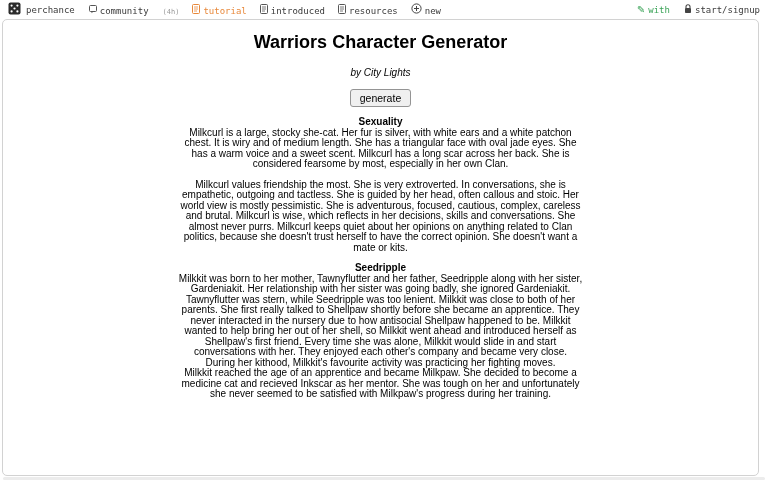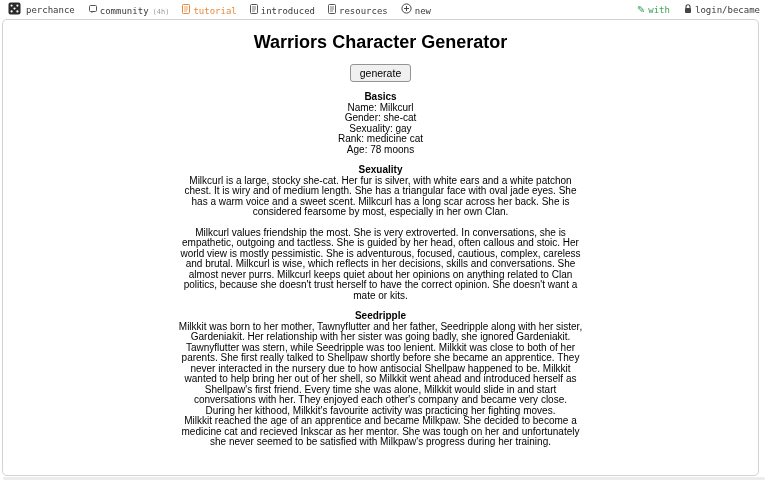--- a/index.html
+++ b/index.html
@@ -21,21 +21,21 @@
     padding: 0 8px;
     font-family: "DejaVu Sans Mono", monospace;
     font-size: 9px;
     color: #3a3a3a;
     background: #fff;
     white-space: nowrap;
   }
   .topbar a { text-decoration: none; color: #3a3a3a; cursor: pointer; }
   .brand { margin-left: 5px; margin-right: 14px; cursor: pointer; }
   .navlink { display: inline-flex; align-items: flex-end; margin-right: 13px; gap: 3px; }
-  .navlink .suffix { font-size: 7px; color: #9a9a9a; margin-left: 1px; }
+  .navlink .suffix { font-size: 7px; color: #9a9a9a; margin-left: 11px; }
   .navlink.orange, .navlink.orange a, .navlink.orange span { color: var(--accent-tutorial, #e8883a); }
   .spacer { flex: 1; }
   .rightlink { display: inline-flex; align-items: center; gap: 3px; margin-left: 14px; }
   .rightlink.green span { color: var(--accent-edit, #3aa357); }
   .pencil-glyph { color: var(--accent-edit, #3aa357); font-family: "DejaVu Sans", sans-serif; font-size: 10px; line-height: 1; }
   .icon-svg { display: inline-block; vertical-align: middle; }
 
   
   .frame {
     position: absolute;
@@ -170,40 +170,31 @@
     <span>with</span>
   </a>
 
   <a class="rightlink">
     <span class="icon-svg">
       <svg width="8" height="10" viewBox="0 0 8 10">
         <path d="M2 4 V2.8 a2 2 0 0 1 4 0 V4" fill="none" stroke="#444" stroke-width="1.1"></path>
         <rect x="1" y="4" width="6" height="5" rx="0.8" fill="#444"></rect>
       </svg>
     </span>
-    <span>login/became</span>
+    <span>start/signup</span>
   </a>
 </div>
 
 <div class="frame">
   <h1 class="page-title">Warriors Character Generator</h1>
+  <div class="byline">by City Lights</div>
   <div>
     <button class="generate-btn">generate</button>
   </div>
   <div class="sections">
-  <div class="section">
-    <div class="sec-heading">Basics</div>
-    <div class="sec-paras">
-          <div class="para">Name: Milkcurl</div>
-          <div class="para">Gender: she-cat</div>
-          <div class="para">Sexuality: gay</div>
-          <div class="para">Rank: medicine cat</div>
-          <div class="para">Age: 78 moons</div>
-        </div>
-  </div>
 
   <div class="section">
     <div class="sec-heading">Sexuality</div>
     <div class="sec-paras">
           <div class="para">Milkcurl is a large, stocky she-cat. Her fur is silver, with white ears and a white patchon chest. It is wiry and of medium length. She has a triangular face with oval jade eyes. She has a warm voice and a sweet scent. Milkcurl has a long scar across her back. She is considered fearsome by most, especially in her own Clan.</div>
         </div>
   </div>
 
   <div class="section">
     <div class="sec-paras">

